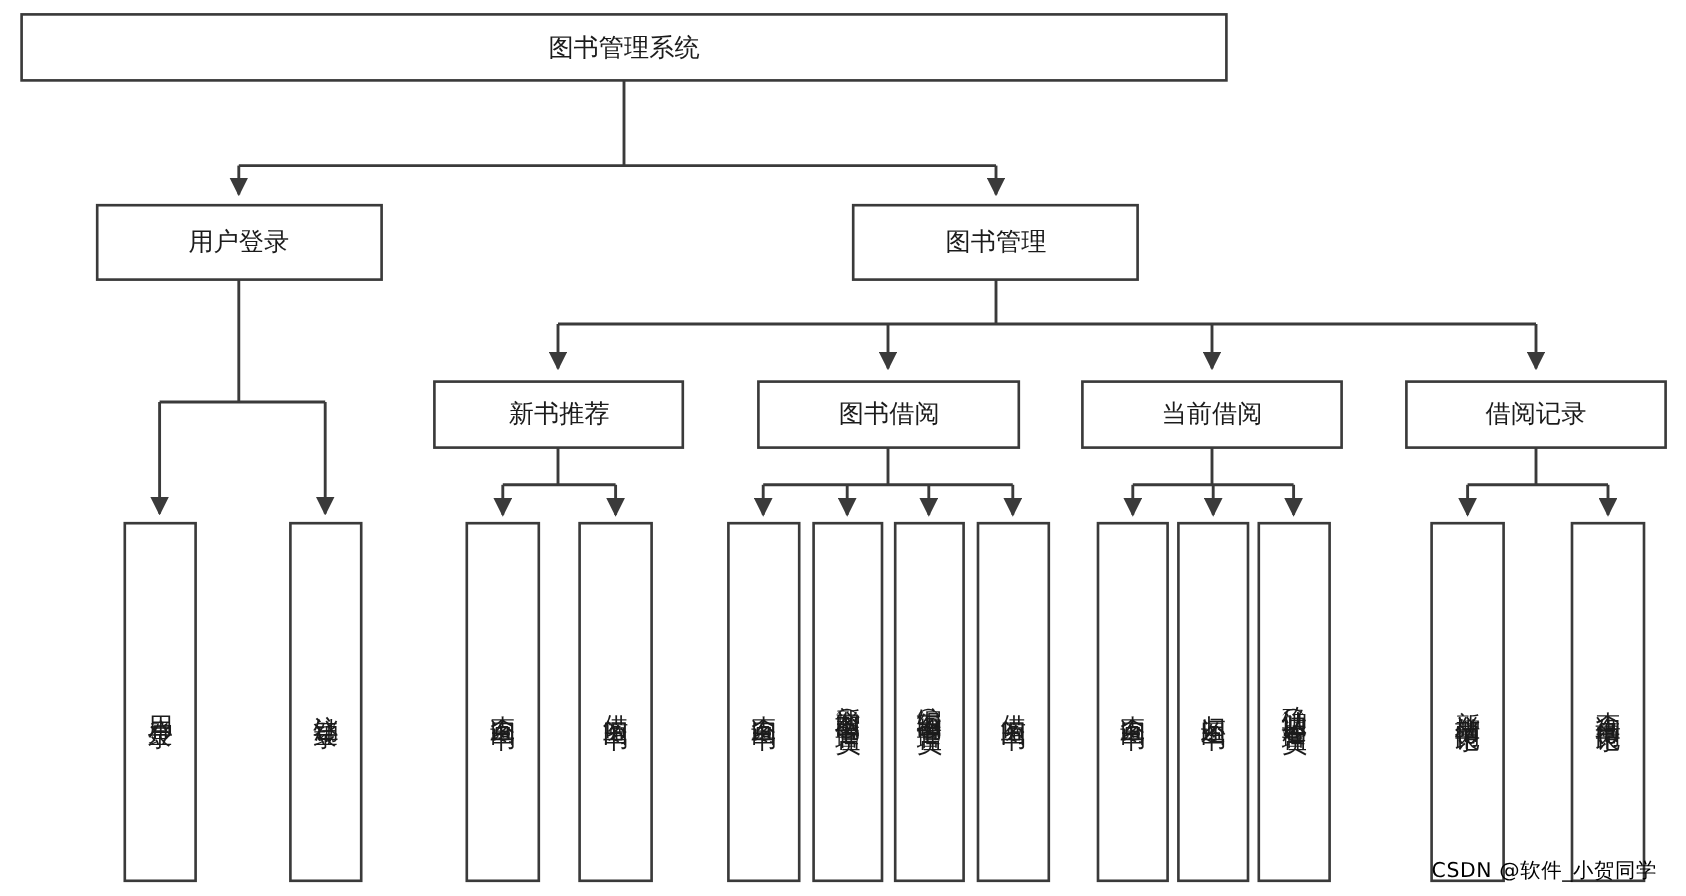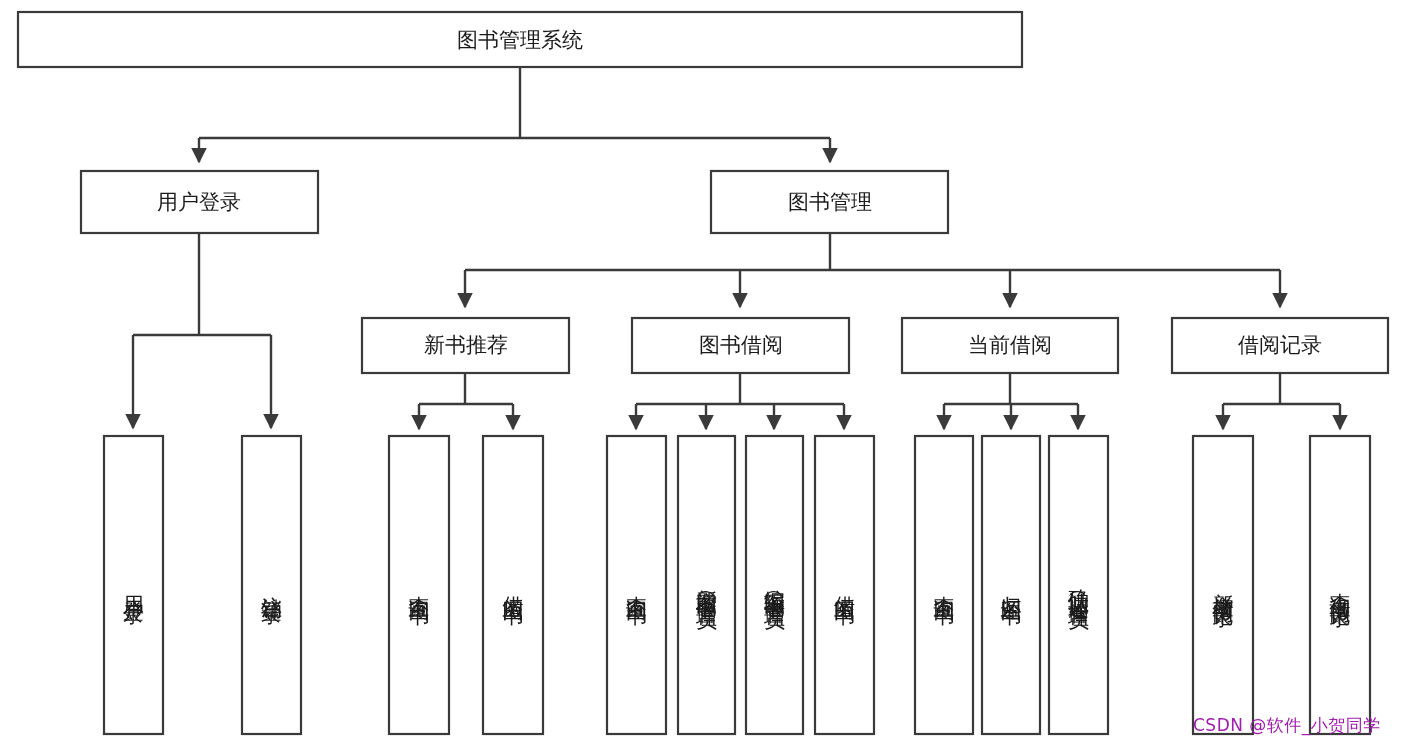--- a/index.html
+++ b/index.html
@@ -62,21 +62,21 @@
     align-items: center;
     justify-content: center;
     text-align: center;
     white-space: nowrap;
     pointer-events: none;
   }
   .watermark {
     position: absolute;
     font-family: "DejaVu Sans", "Liberation Sans", sans-serif;
     font-size: 17px;
-    color: #a21caf;
+    color: #000000;
     white-space: nowrap;
     letter-spacing: 0.5px;
   }
 </style>
 </head>
 <body>
 
 <div id="diagram-root">
 
   <svg class="tree-canvas" viewBox="0 0 1405 747">

